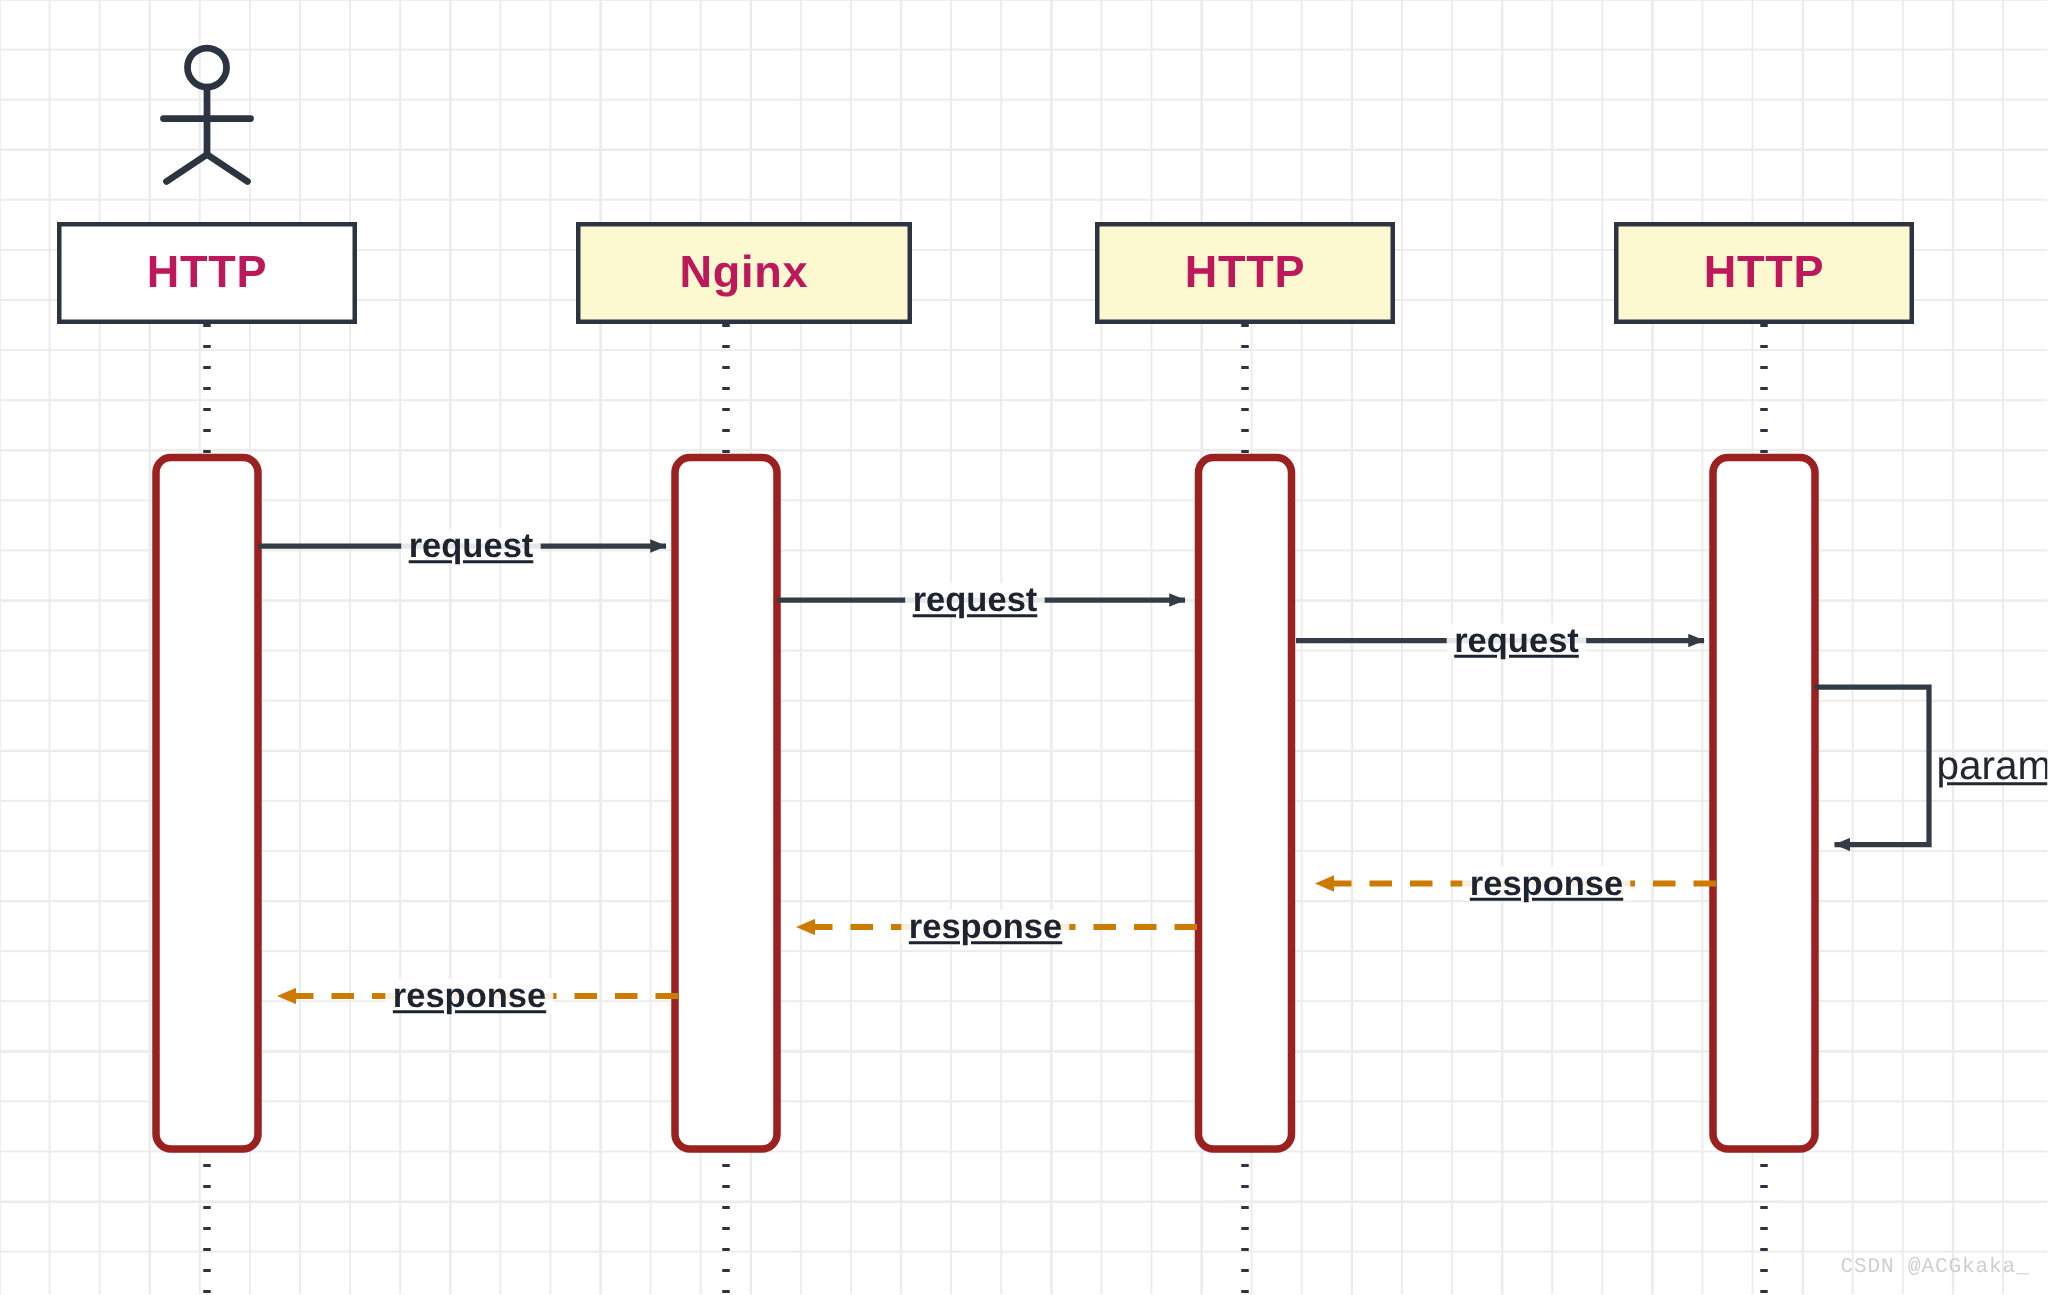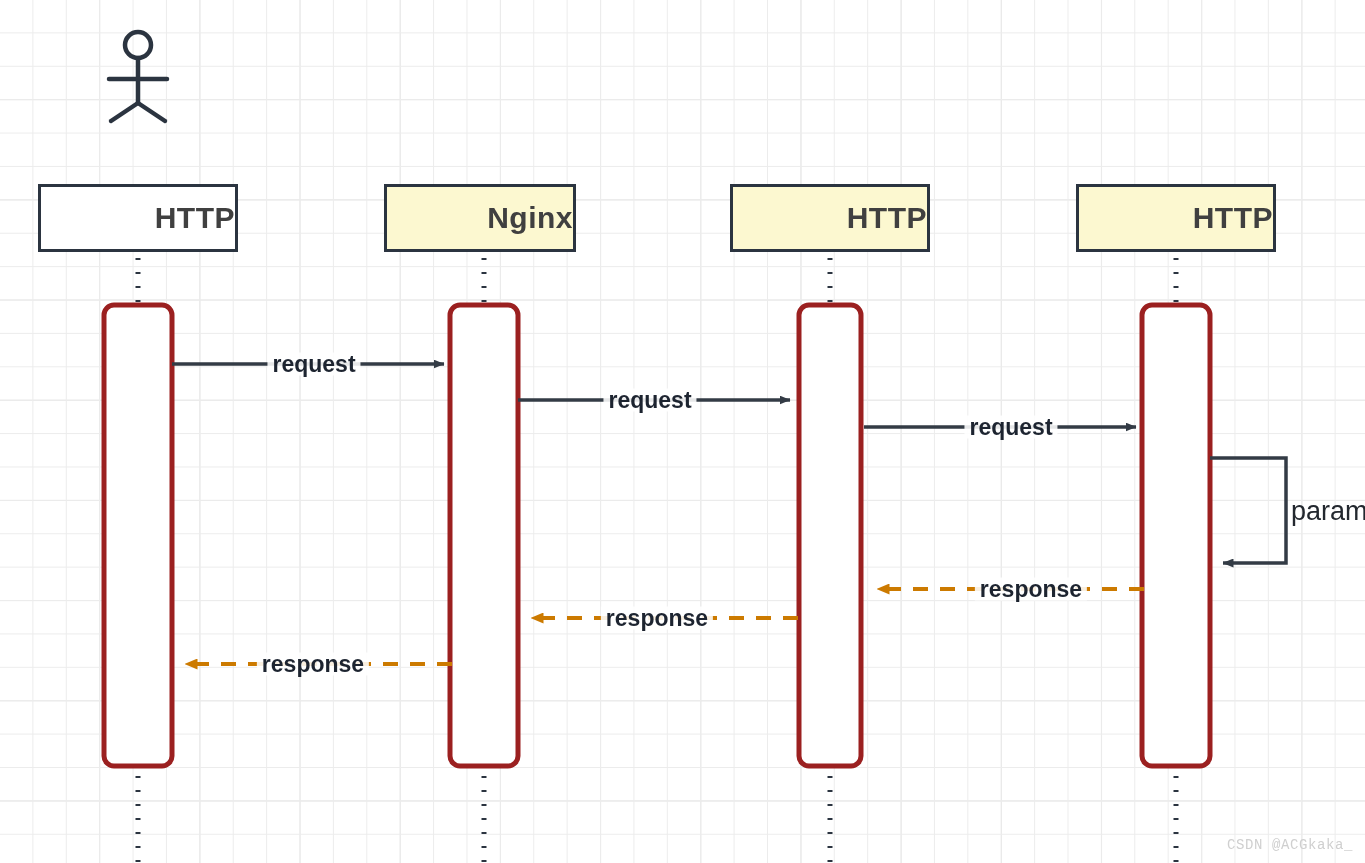--- a/index.html
+++ b/index.html
@@ -35,26 +35,25 @@
     top: 0;
     width: 1365px;
     height: 863px;
   }
   .participant-box {
     position: absolute;
     box-sizing: border-box;
     border: 3px solid #2b3440;
     display: flex;
     align-items: center;
-    justify-content: flex-end;
+    justify-content: center;
     font-size: 30px;
     font-weight: bold;
-    color: #404040;
+    color: #be185d;
     letter-spacing: 0.5px;
-    margin-top: 36px;
   }
   .watermark {
     position: absolute;
     right: 12px;
     bottom: 10px;
     font-size: 14px;
     color: #cfcfcf;
     letter-spacing: 0.6px;
     user-select: none;
     font-family: Liberation Mono, monospace;
@@ -62,20 +61,21 @@
   .msg-label {
     position: absolute;
     transform: translate(-50%, -50%);
     font-size: 23px;
     font-weight: bold;
     color: #1d2430;
     white-space: nowrap;
     background: rgba(255,255,255,0.88);
     padding: 0 5px;
     line-height: 1;
+    text-decoration: underline;
   }
   .msg-label.plain {
     font-weight: normal;
     font-size: 27px;
     color: #23282f;
     background: transparent;
   }
 </style>
 </head>
 <body>
@@ -130,21 +130,21 @@
     </g>
 
     <g stroke="#333b45" stroke-width="3.5" fill="none" stroke-linejoin="miter">
       <path d="M1210,458 L1286,458 L1286,563 L1223,563" marker-end="url(#arrow-solid-left)"></path>
     </g>
   </svg>
 
   <div class="participant-box" style="left:38px; top:148px; width:200px; height:68px; background:#ffffff;">
     <span>HTTP</span>
   </div>
-  <div class="participant-box" style="left:384px; top:148px; width:192px; height:68px; background:#fcf8d0;">
+  <div class="participant-box" style="left:384px; top:148px; width:224px; height:68px; background:#fcf8d0;">
     <span>Nginx</span>
   </div>
   <div class="participant-box" style="left:730px; top:148px; width:200px; height:68px; background:#fcf8d0;">
     <span>HTTP</span>
   </div>
   <div class="participant-box" style="left:1076px; top:148px; width:200px; height:68px; background:#fcf8d0;">
     <span>HTTP</span>
   </div>
 
   <div class="msg-label" style="left:314px; top:364px;">request</div>

